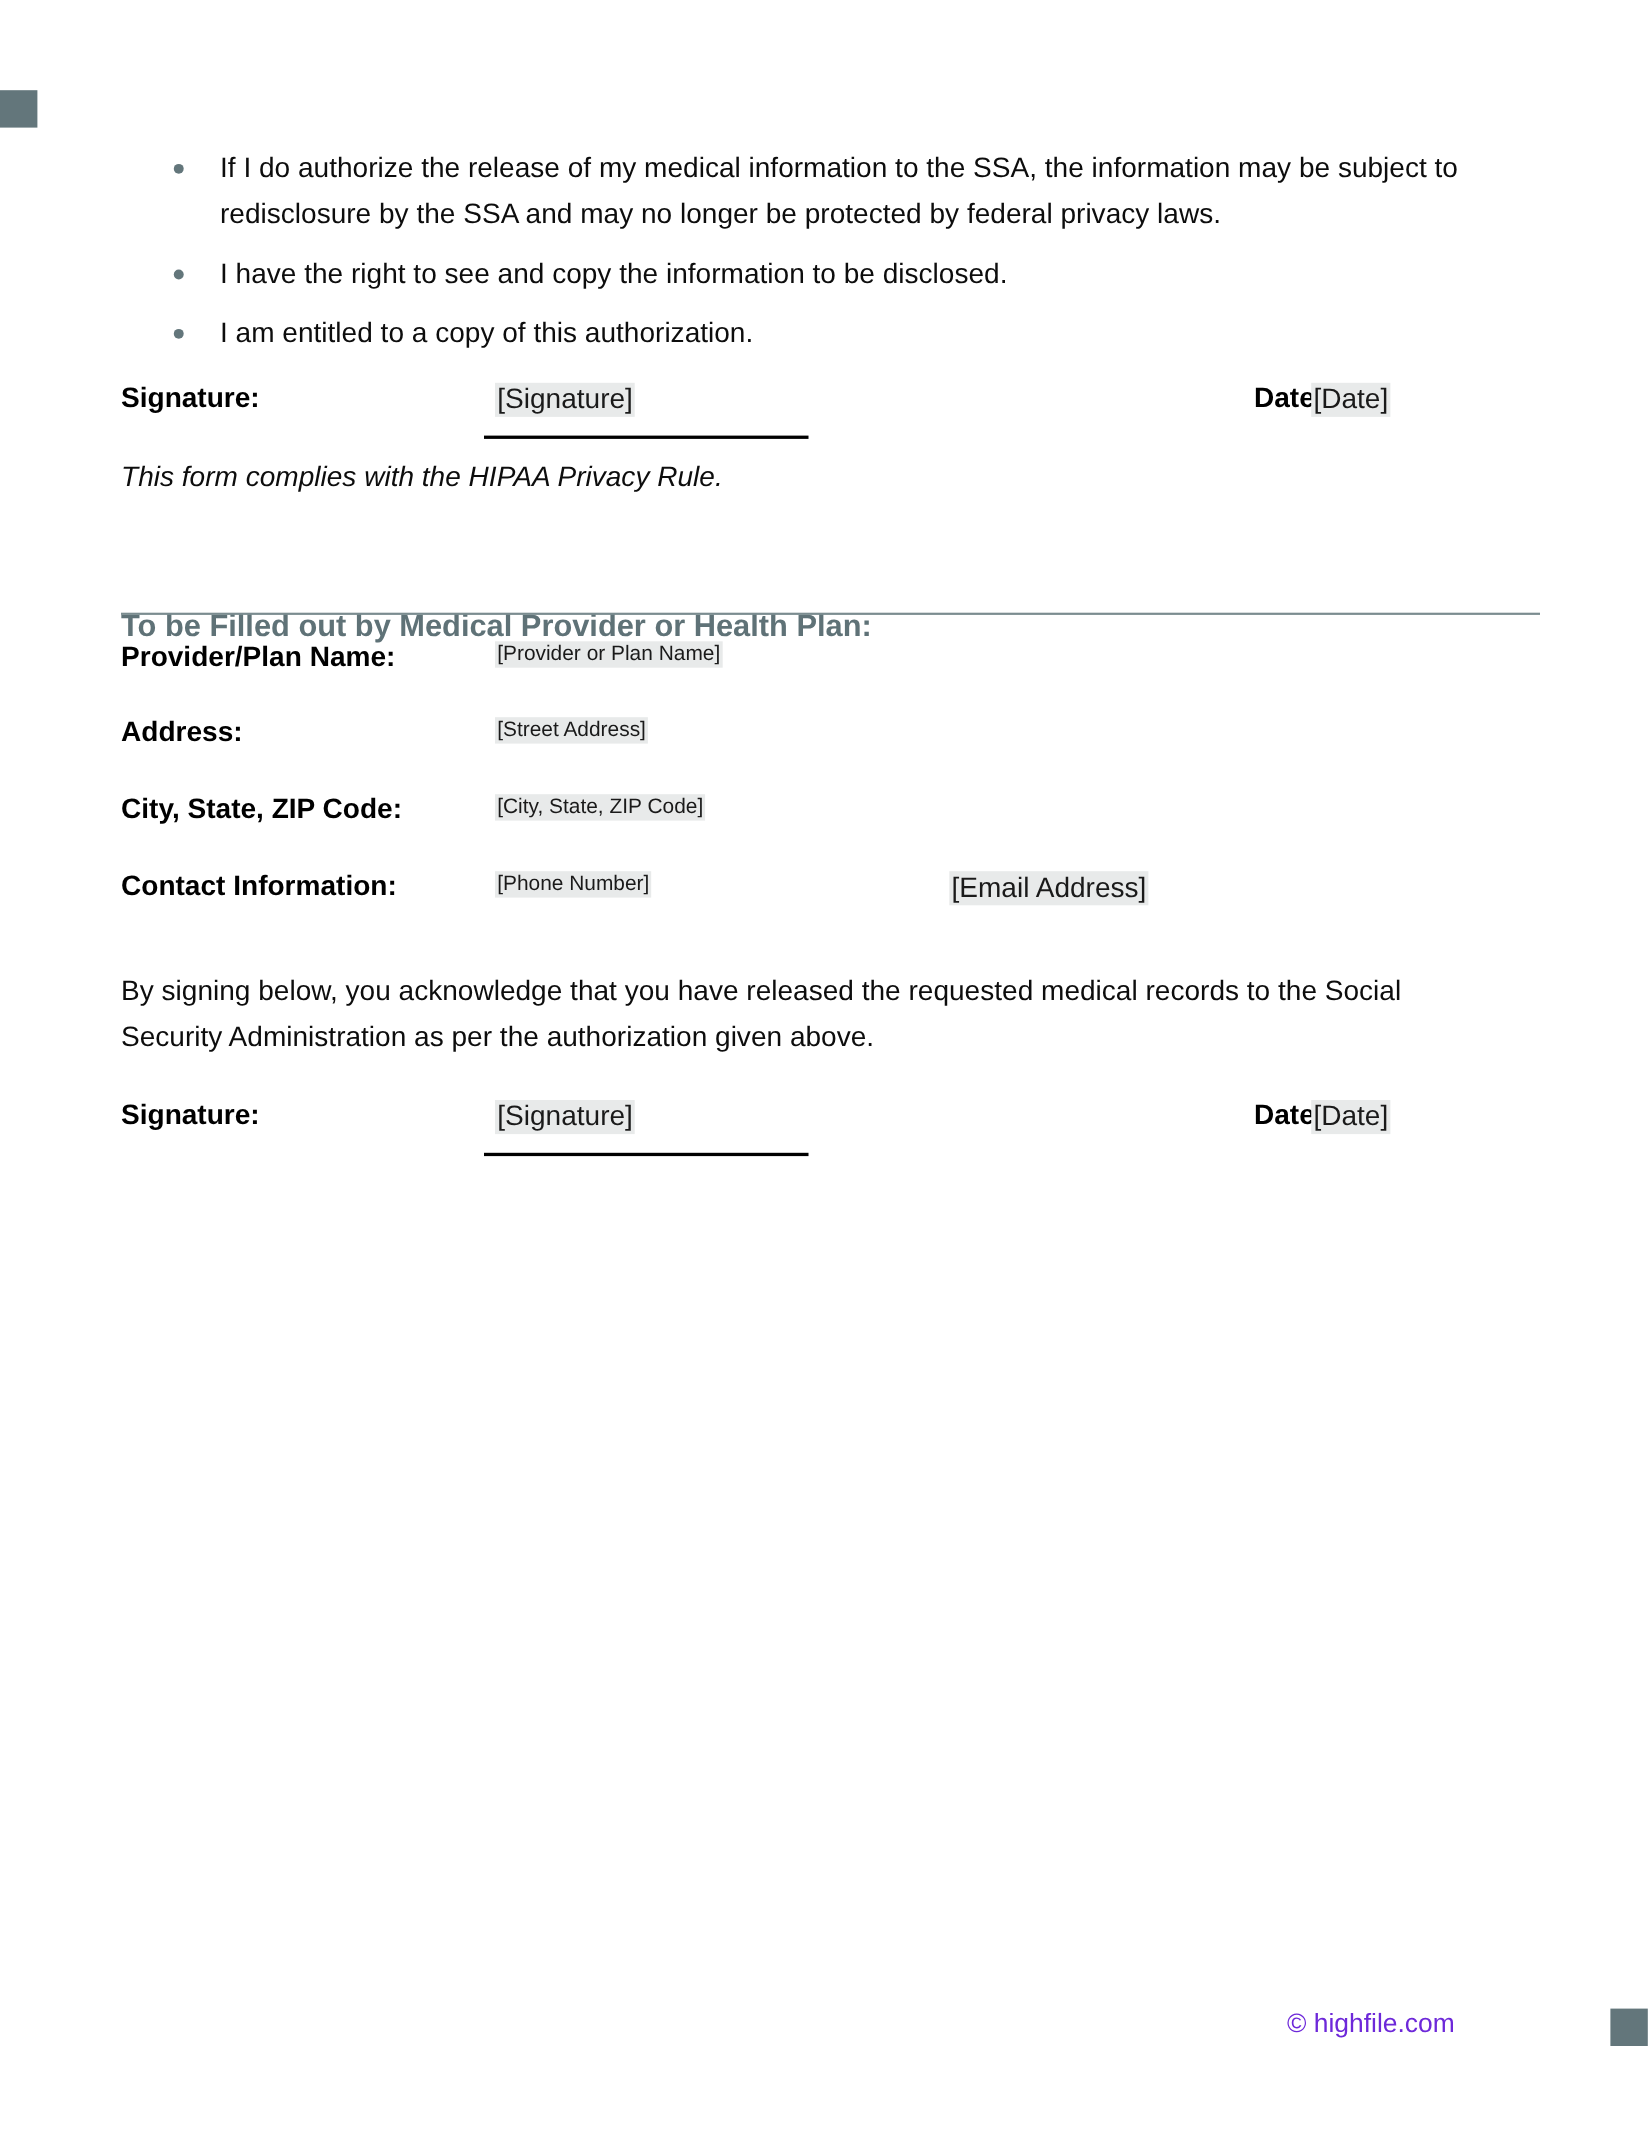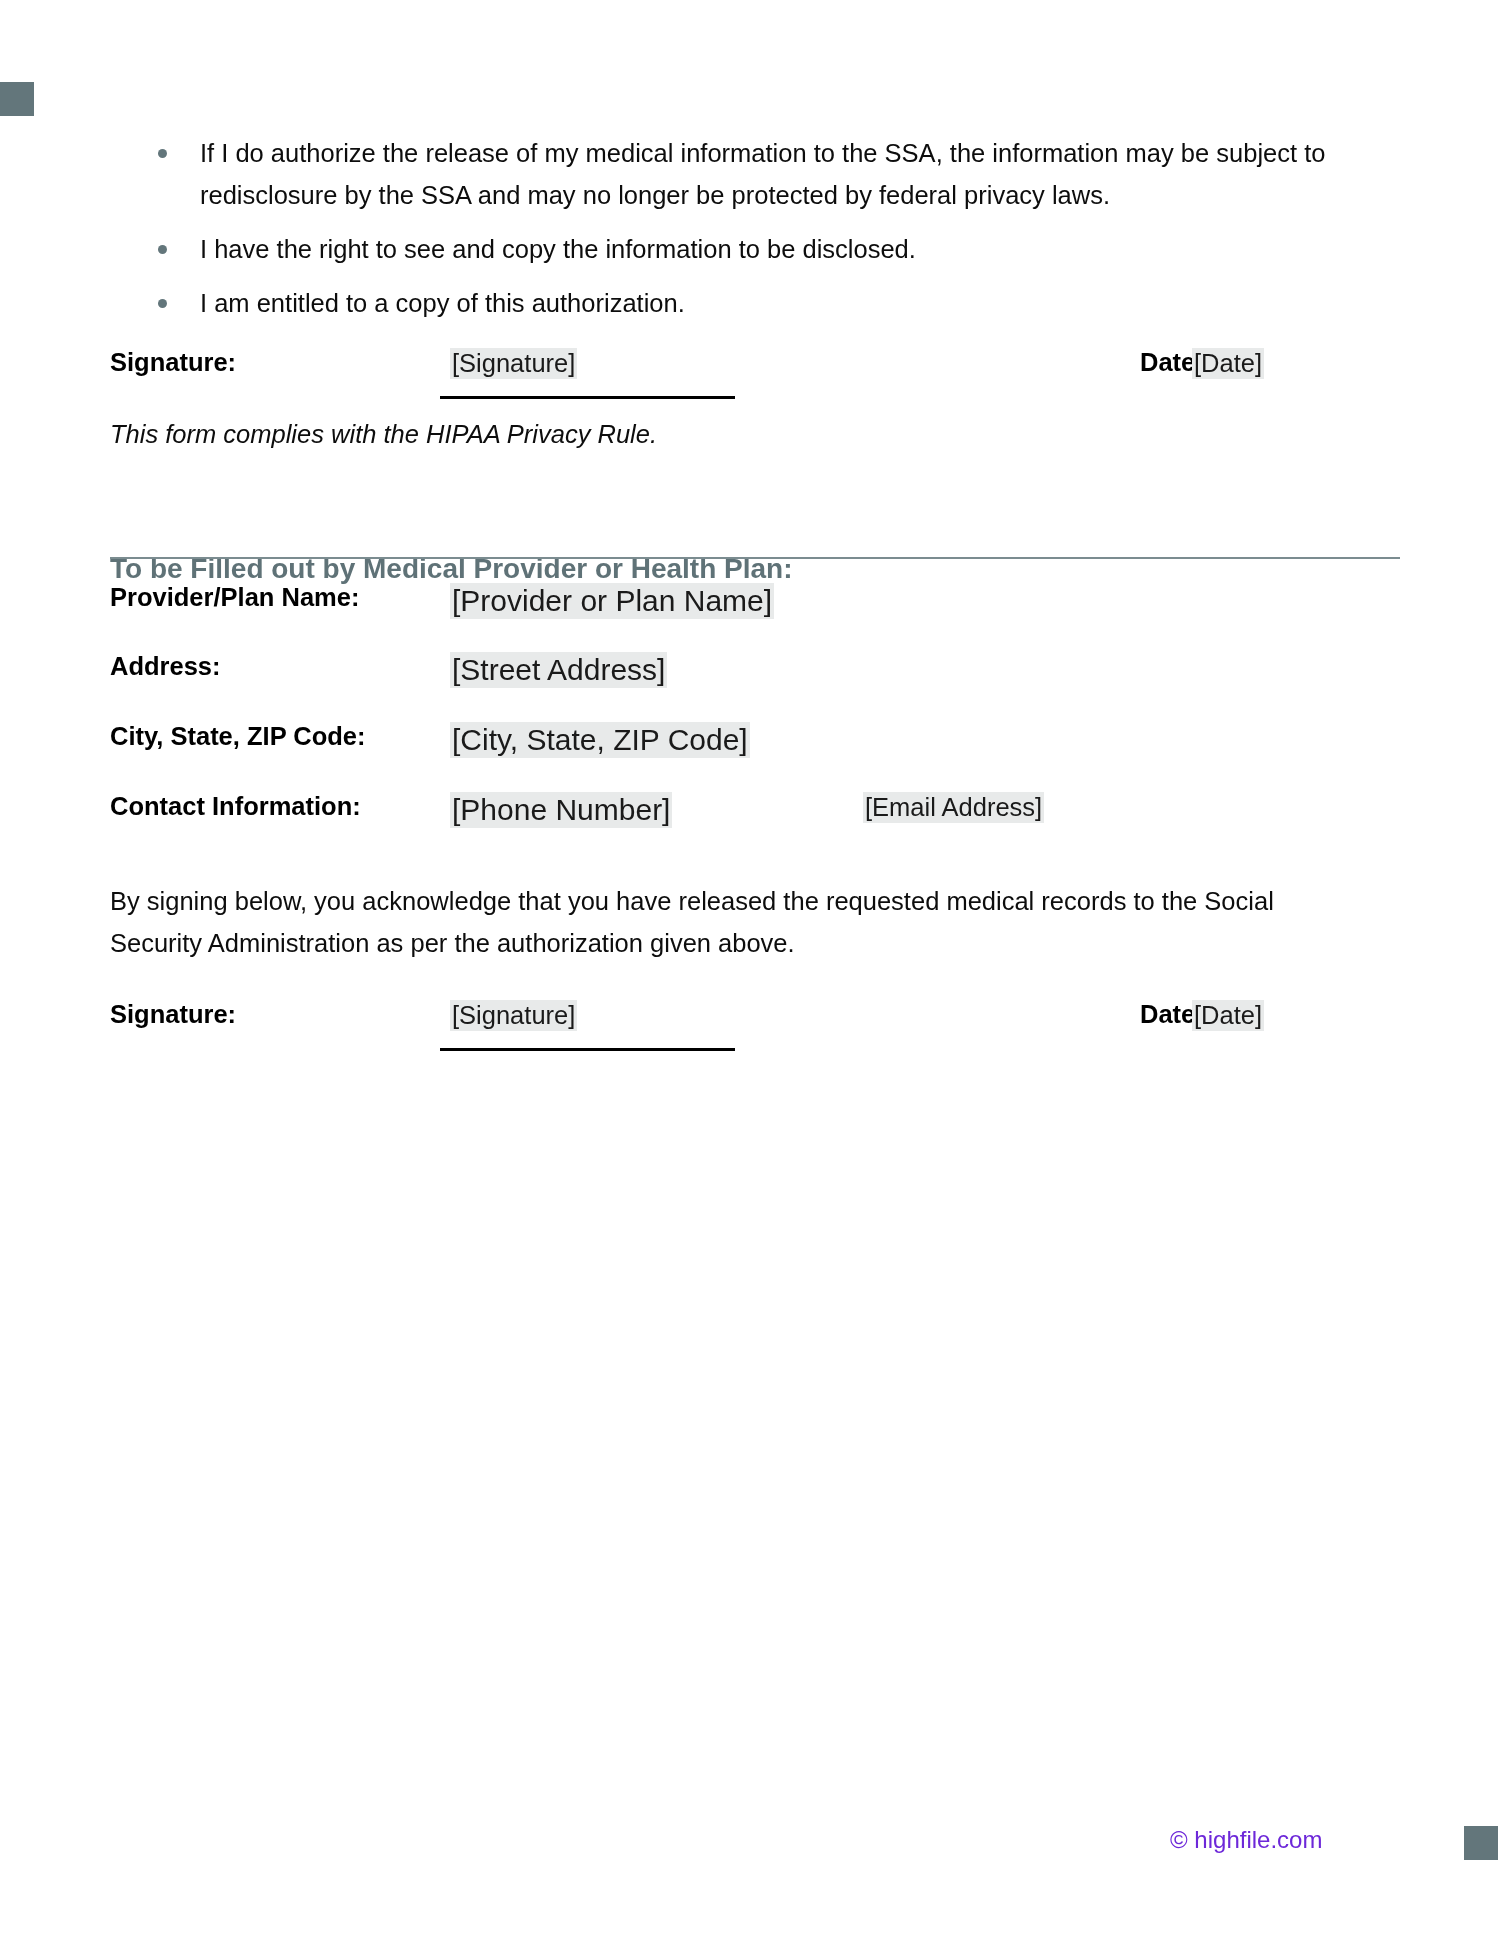--- a/index.html
+++ b/index.html
@@ -169,21 +169,21 @@
     top: 0;
     font-size: 25.5px;
     font-weight: bold;
     color: #000000;
     white-space: nowrap;
   }
   .field-value {
     position: absolute;
     left: 450px;
     top: 0;
-    font-size: 30px;
+    font-size: 19px;
     color: #1a1a1a;
     background: #E8EAEA;
     padding: 1px 2px;
     white-space: nowrap;
   }
   .field-value-secondary {
     position: absolute;
     left: 863px;
     top: 0;
     font-size: 25.5px;

